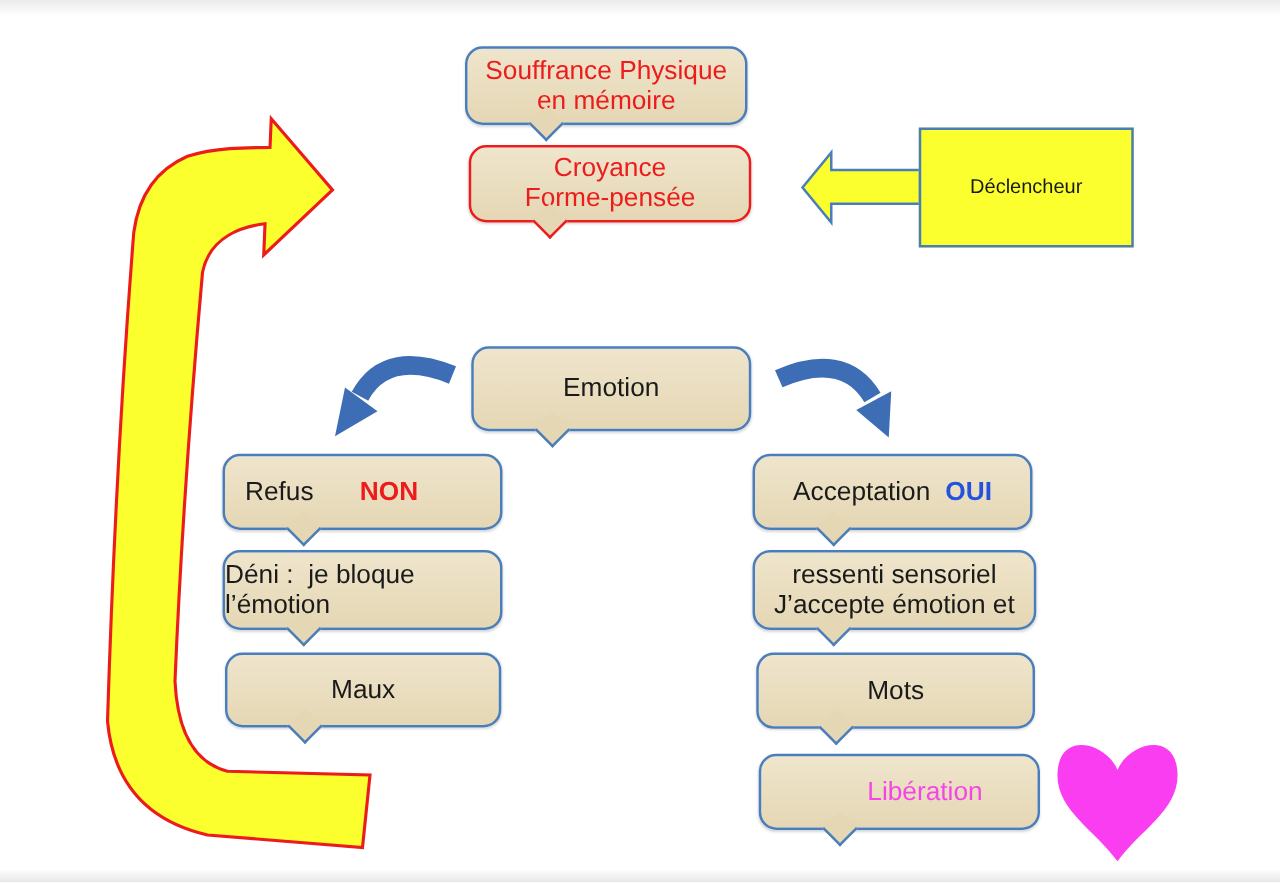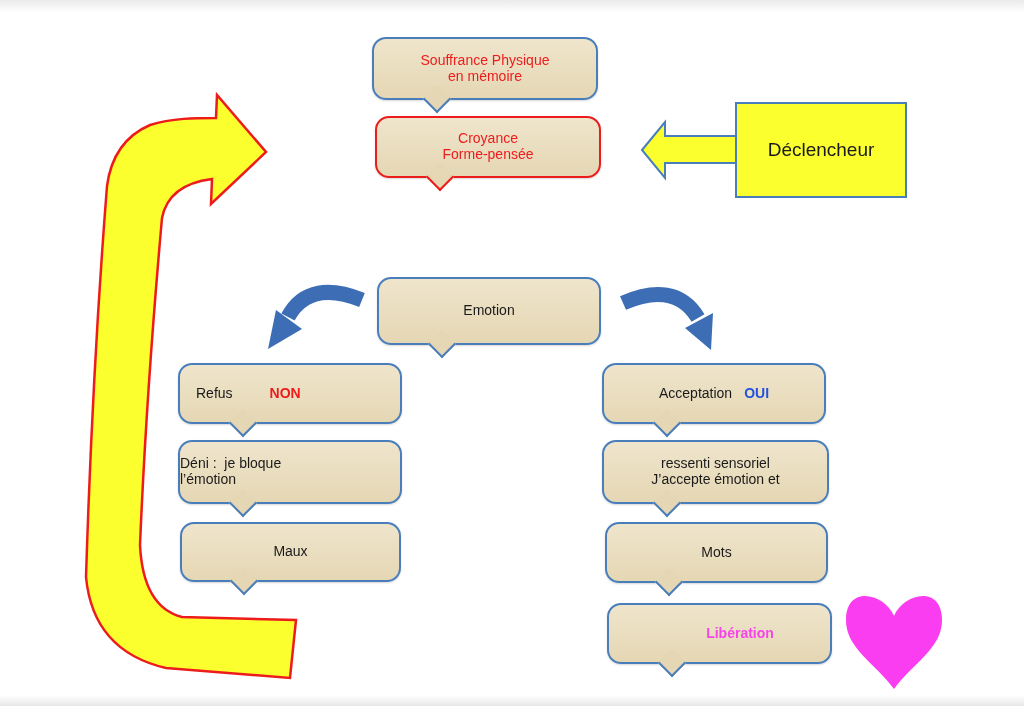--- a/index.html
+++ b/index.html
@@ -25,48 +25,48 @@
   .edge-bottom{position:absolute;bottom:0;left:0;right:0;height:11px;
     background:linear-gradient(to top,#e7e7e7,#ffffff);z-index:3;pointer-events:none;}
   .svg-layer{position:absolute;left:0;top:0;z-index:0;}
 
   
   .box{
     position:absolute;z-index:1;
     background:linear-gradient(var(--tan-hi),var(--tan-lo));
     border:2px solid var(--blue);border-radius:14px;
     display:flex;flex-direction:column;align-items:center;justify-content:center;
-    font-size:14px;line-height:1.12;text-align:center;
+    font-size:21px;line-height:1.12;text-align:center;
     box-shadow:0 1px 2px rgba(110,110,110,.28);
     box-sizing:border-box;
   }
   .box::after{
     content:"";position:absolute;left:calc(28% - 9px);bottom:-11px;
     width:18px;height:18px;background:var(--tan-lo);
     border-right:2px solid var(--blue);border-bottom:2px solid var(--blue);
     transform:rotate(45deg);
   }
   .box .l{white-space:pre-wrap;}
   .border-red{border-color:var(--red);}
   .border-red::after{border-right-color:var(--red);border-bottom-color:var(--red);}
   .bold{font-weight:400;}
   .text-red{color:var(--red);}
-  .text-magenta{color:var(--magenta);font-weight:700;margin-left:41px;}
+  .text-magenta{color:var(--magenta);font-weight:400;margin-left:41px;}
   .badge-red{color:var(--red);font-weight:700;}
   .badge-blue{color:var(--bluetext);font-weight:700;}
   .row{flex-direction:row;}
   .row-left{justify-content:flex-start;padding-left:16px;gap:37px;}
   .row-center{gap:12px;}
   .align-left{align-items:flex-start;text-align:left;padding-left:0;}
 
   
   .plain-rect{
     position:absolute;z-index:1;background:var(--yellow);
     border:2px solid var(--blue);display:flex;align-items:center;justify-content:center;
-    font-size:19px;box-sizing:border-box;
+    font-size:16px;box-sizing:border-box;
   }
 
   
   [data-name="loop-arrow"]{fill:var(--yellow);stroke:var(--red);stroke-width:2.5;}
   [data-name="trigger-arrow"]{fill:var(--yellow);stroke:var(--blue);stroke-width:2;}
   .branch path{fill:none;stroke:var(--branch);stroke-width:15;}
   .branch polygon{fill:var(--branch);stroke:none;}
   [data-name="heart-icon"]{fill:var(--heart);}
 </style>
 </head>

